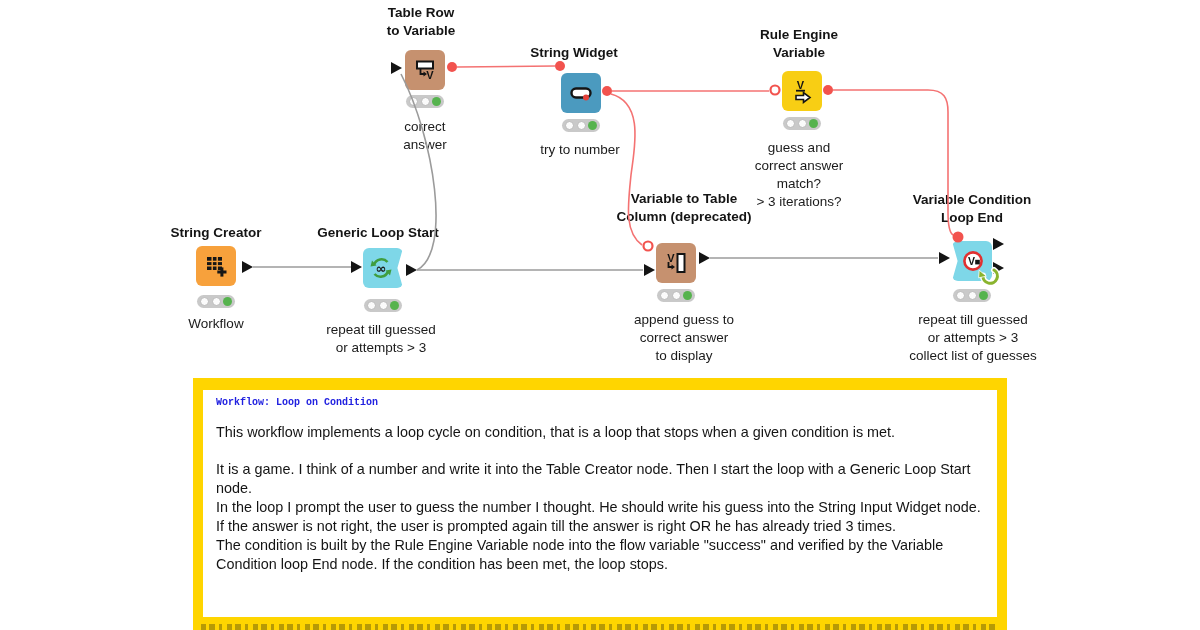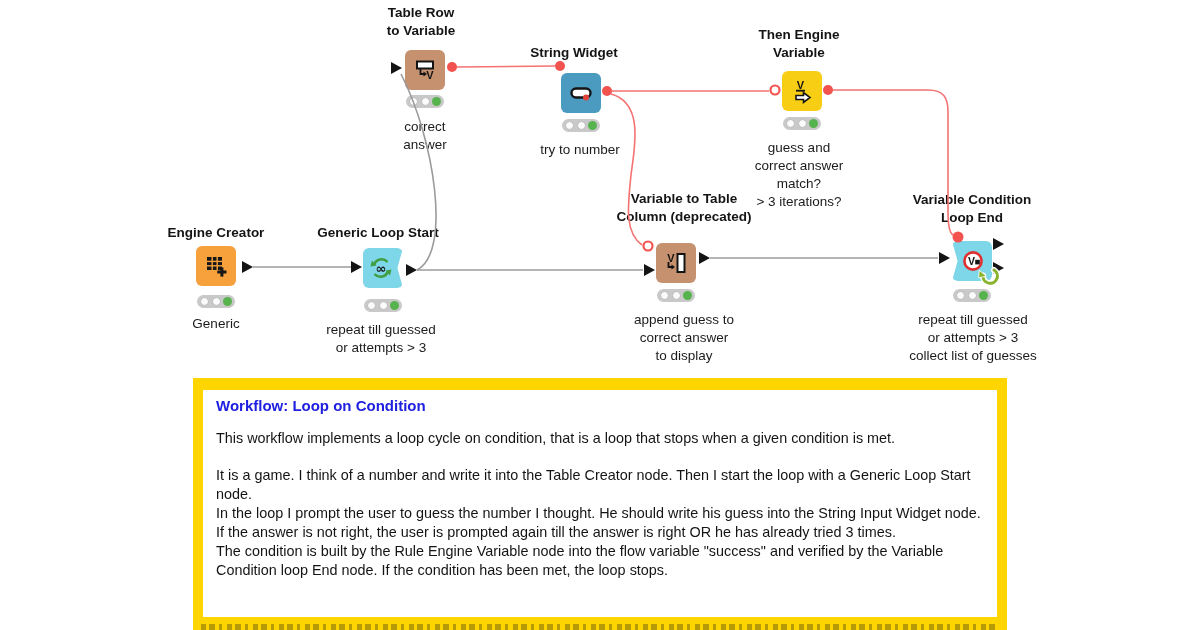--- a/index.html
+++ b/index.html
@@ -35,51 +35,51 @@
   .loop-arrow{position:absolute;z-index:6;}
   .annotation{
     position:absolute;left:193px;top:378px;width:814px;height:252px;
     background:#FFD500;z-index:1;
   }
   .annotation-inner{
     position:absolute;left:10px;top:12px;right:10px;height:227px;
     background:#ffffff;box-sizing:border-box;padding:7px 13px;overflow:hidden;
   }
   .annotation-title{
-    font-size:15px;font-weight:bold;color:#2020E0;margin:0 0 15px 0;
+    font-size:10px;font-weight:bold;color:#2020E0;margin:0 0 15px 0;font-family:Liberation Mono, monospace;
   }
   .annotation-para{
     font-size:14.4px;color:#141414;line-height:19px;margin:0 0 18px 0;white-space:pre-line;
   }
   .clipped-text-row{
     position:absolute;left:8px;top:246px;right:8px;height:6px;opacity:.5;
     background:repeating-linear-gradient(90deg,#6d5f0c 0 5px,transparent 5px 8px,#6d5f0c 8px 14px,transparent 14px 18px,#6d5f0c 18px 21px,transparent 21px 26px);
   }
 </style>
 </head>
 <body>
 
-<div class="node-title" style="left:216px;top:224px">Engine Creator</div>
+<div class="node-title" style="left:216px;top:224px">String Creator</div>
 <div class="node-body" style="left: 196px; top: 246px; background-color: rgb(247, 161, 60);">
   <svg width="26" height="26" viewBox="0 0 26 26">
     <rect x="4" y="4" width="15" height="13" fill="#161616"></rect>
     <line x1="4" y1="8.4" x2="19" y2="8.4" stroke="#F7A13C" stroke-width="1.4"></line>
     <line x1="4" y1="12.8" x2="19" y2="12.8" stroke="#F7A13C" stroke-width="1.4"></line>
     <line x1="9.2" y1="4" x2="9.2" y2="17" stroke="#F7A13C" stroke-width="1.4"></line>
     <line x1="14.2" y1="4" x2="14.2" y2="17" stroke="#F7A13C" stroke-width="1.4"></line>
     <rect x="17.4" y="14.4" width="3" height="9.2" fill="#161616"></rect>
     <rect x="14.3" y="17.5" width="9.2" height="3" fill="#161616"></rect>
   </svg>
 </div>
 <div class="traffic" style="left:197px;top:295px">
   <span class="dot off"></span>
     <span class="dot off"></span>
     <span class="dot on" style="background-color: rgb(86, 179, 78);"></span>
 </div>
-<div class="node-comment" style="left:216px;top:315px">Generic</div>
+<div class="node-comment" style="left:216px;top:315px">Workflow</div>
 
 <div class="node-title" style="left:378px;top:224px">Generic Loop Start</div>
 <div class="node-body notch-right" style="left: 363px; top: 248px; background-color: rgb(126, 215, 232);">
   <svg width="26" height="26" viewBox="0 0 26 26" style="margin-right:4px">
     <path d="M19.5,7 A8 8 0 0 0 6,9.5" fill="none" stroke="#3f9e3f" stroke-width="2.6"></path>
     <polygon points="4,5.5 8.5,10.5 2.5,11.5" fill="#3f9e3f"></polygon>
     <path d="M6.5,19 A8 8 0 0 0 20,16.5" fill="none" stroke="#3f9e3f" stroke-width="2.6"></path>
     <polygon points="22,20.5 17.5,15.5 23.5,14.5" fill="#3f9e3f"></polygon>
     <text x="13" y="17.5" font-size="13" font-weight="bold" fill="#1a1a1a" text-anchor="middle" font-family="DejaVu Sans, sans-serif">∞</text>
   </svg>
@@ -117,21 +117,21 @@
     <circle cx="18" cy="17.5" r="3" fill="#e2413a"></circle>
   </svg>
 </div>
 <div class="traffic" style="left:562px;top:119px">
   <span class="dot off"></span>
     <span class="dot off"></span>
     <span class="dot on" style="background-color: rgb(86, 179, 78);"></span>
 </div>
 <div class="node-comment" style="left:580px;top:141px">try to number</div>
 
-<div class="node-title" style="left:799px;top:26px">Then Engine
+<div class="node-title" style="left:799px;top:26px">Rule Engine
 Variable</div>
 <div class="node-body" style="left: 782px; top: 71px; background-color: rgb(248, 206, 20);">
   <svg width="26" height="26" viewBox="0 0 26 26">
     <text x="11.5" y="11" font-size="11" font-weight="bold" fill="#141414" text-anchor="middle">V</text>
     <rect x="7" y="11.8" width="9" height="1.8" fill="#141414"></rect>
     <path d="M7,17.5 h7.5 v-2.8 l6.5,4.8 -6.5,4.8 v-2.8 h-7.5 z" fill="#ffffff" stroke="#141414" stroke-width="1.6"></path>
   </svg>
 </div>
 <div class="traffic" style="left:783px;top:117px">
   <span class="dot off"></span>

